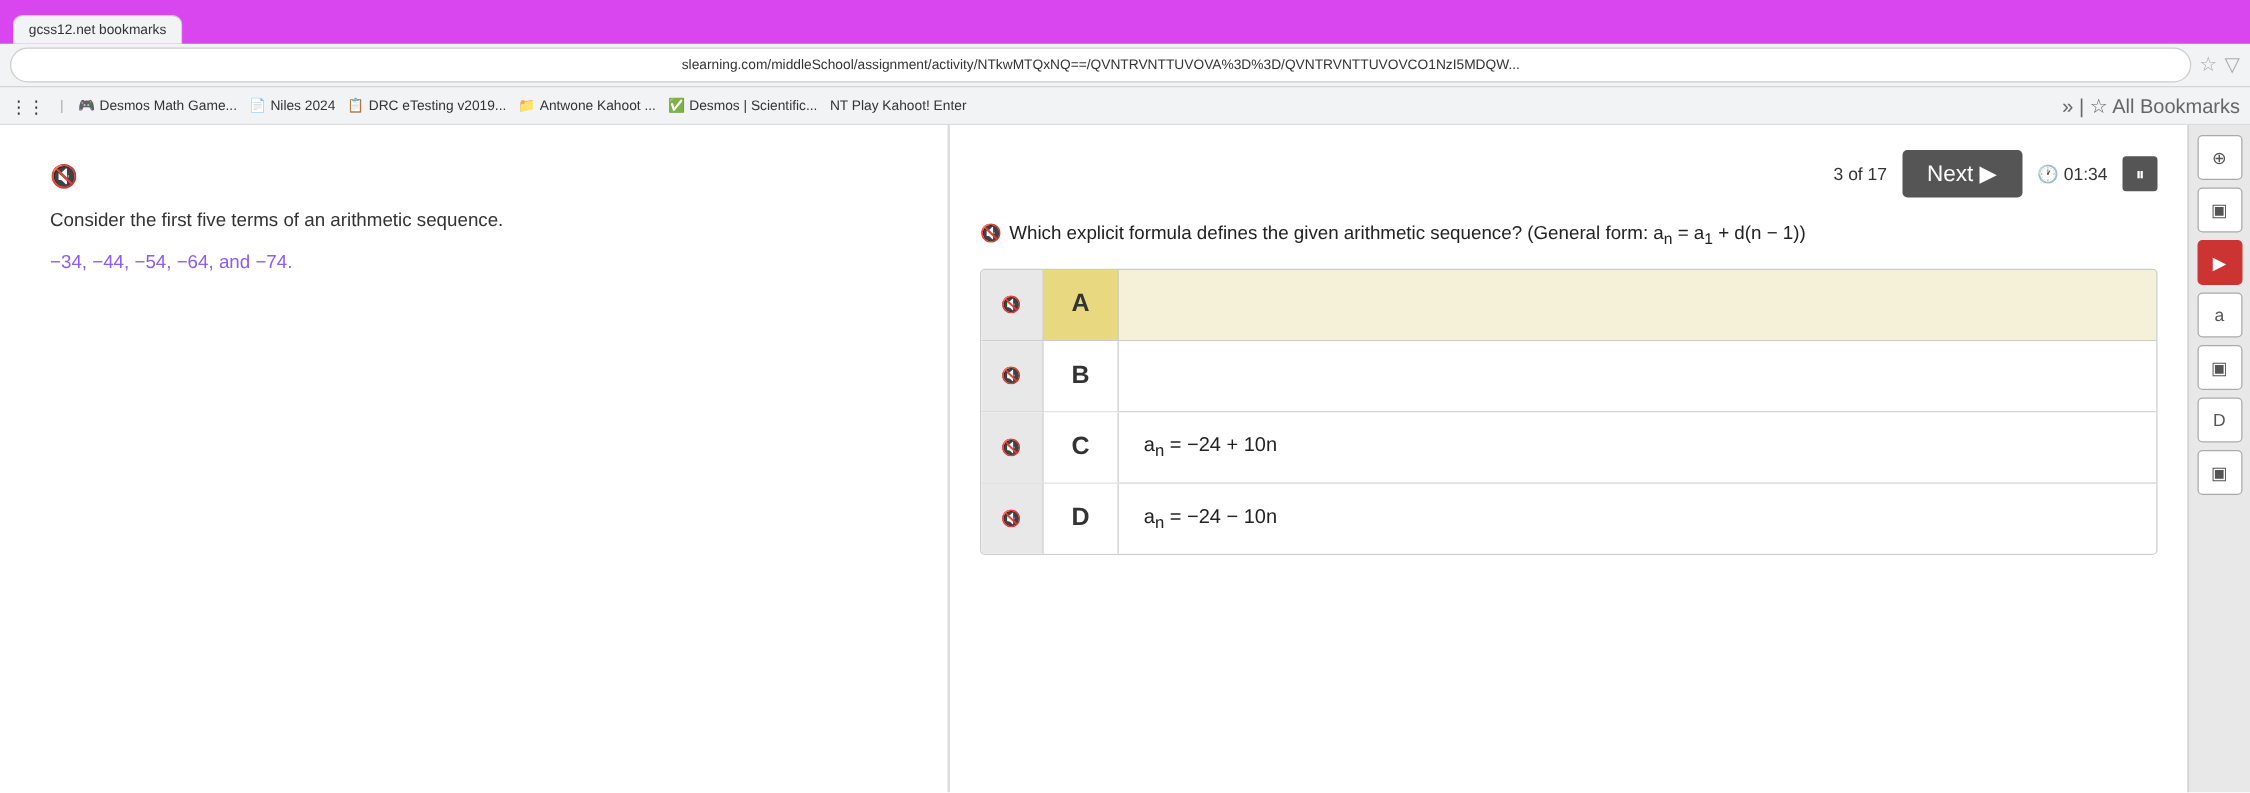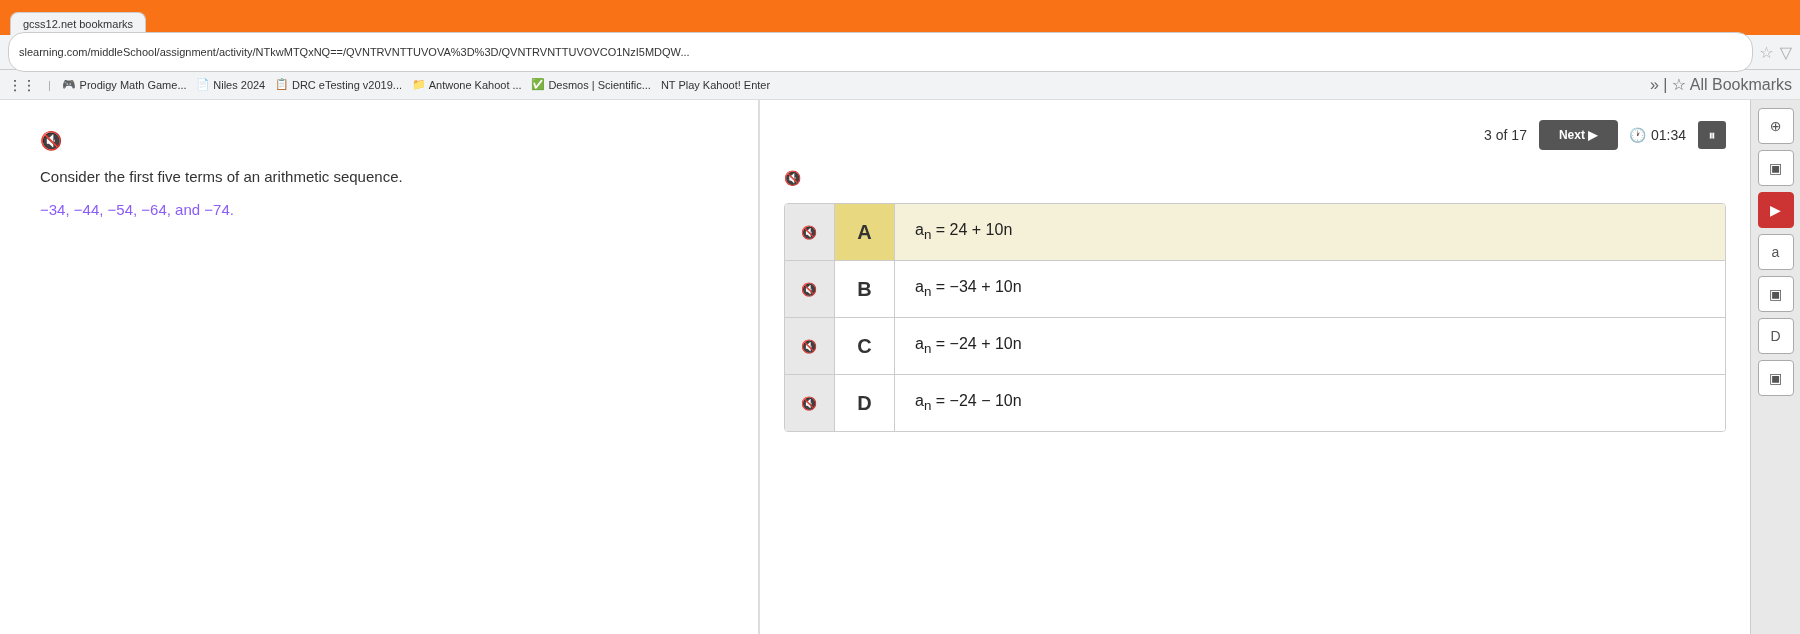--- a/index.html
+++ b/index.html
@@ -8,21 +8,21 @@
     
     .browser-chrome {
       background: #f1f3f4;
       border-bottom: 1px solid #ccc;
       height: 70px;
       display: flex;
       flex-direction: column;
     }
     .tab-bar {
       height: 36px;
-      background: #f97316;
+      background: #d946ef;
       display: flex;
       align-items: flex-end;
       padding-left: 10px;
       font-size: 11px;
     }
     .tab-active {
       background: #f1f3f4;
       padding: 5px 12px;
       border-radius: 8px 8px 0 0;
       border: 1px solid #ccc;
@@ -35,26 +35,27 @@
       display: flex;
       align-items: center;
       padding: 0 8px;
       gap: 6px;
     }
     .address-bar {
       flex: 1;
       background: #fff;
       border: 1px solid #ccc;
       border-radius: 16px;
-      height: 40px;
+      height: 28px;
       display: flex;
       align-items: center;
       padding: 0 10px;
       font-size: 11px;
       color: #333;
+      justify-content: center;
     }
     .bookmarks-bar {
       height: 30px;
       background: #f1f3f4;
       border-bottom: 1px solid #ddd;
       display: flex;
       align-items: center;
       padding: 0 8px;
       gap: 10px;
       font-size: 11px;
@@ -126,22 +127,22 @@
       font-size: 14px;
       color: #333;
       font-weight: 500;
     }
     .next-btn {
       background: #555;
       color: #fff;
       border: none;
       border-radius: 4px;
       padding: 8px 20px;
-      font-size: 12px;
-      font-weight: bold;
+      font-size: 18px;
+      font-weight: normal;
       cursor: pointer;
       display: flex;
       align-items: center;
       gap: 6px;
     }
     .timer {
       font-size: 14px;
       color: #333;
       display: flex;
       align-items: center;
@@ -267,21 +268,21 @@
     <span style="color:#aaa;font-size:16px;">☆</span>
     <span style="color:#aaa;font-size:16px;">▽</span>
   </div>
 </div>
 
 <div class="bookmarks-bar">
   <span style="font-size:14px;">⋮⋮</span>
   <span class="bookmark-sep">|</span>
   <div class="bookmark-item">
     <span>🎮</span>
-    <span>Prodigy Math Game...</span>
+    <span>Desmos Math Game...</span>
   </div>
   <div class="bookmark-item">
     <span>📄</span>
     <span>Niles 2024</span>
   </div>
   <div class="bookmark-item">
     <span>📋</span>
     <span>DRC eTesting v2019...</span>
   </div>
   <div class="bookmark-item">
@@ -320,42 +321,37 @@
         <button class="next-btn">Next ▶</button>
         <div class="timer">
           <span>🕐</span>
           <span>01:34</span>
         </div>
         <div style="width:28px;height:28px;background:#555;border-radius:3px;display:flex;align-items:center;justify-content:center;color:white;font-size:14px;cursor:pointer;">⏸</div>
       </div>
 
       <div class="question-text">
         <span style="font-size:14px;">🔇</span>
+        <span>Which explicit formula defines the given arithmetic sequence? (General form: a<sub>n</sub> = a<sub>1</sub> + d(n − 1))</span>
       </div>
 
       <div class="answer-choices">
 
         <div class="answer-row selected">
           <div class="answer-speaker">
             <span>🔇</span>
           </div>
           <div class="answer-letter">A</div>
-          <div class="answer-content">
-            a<sub>n</sub> = 24 + 10n
-          </div>
         </div>
 
         <div class="answer-row">
           <div class="answer-speaker">
             <span>🔇</span>
           </div>
           <div class="answer-letter">B</div>
-          <div class="answer-content">
-            a<sub>n</sub> = −34 + 10n
-          </div>
         </div>
 
         <div class="answer-row">
           <div class="answer-speaker">
             <span>🔇</span>
           </div>
           <div class="answer-letter">C</div>
           <div class="answer-content">
             a<sub>n</sub> = −24 + 10n
           </div>

